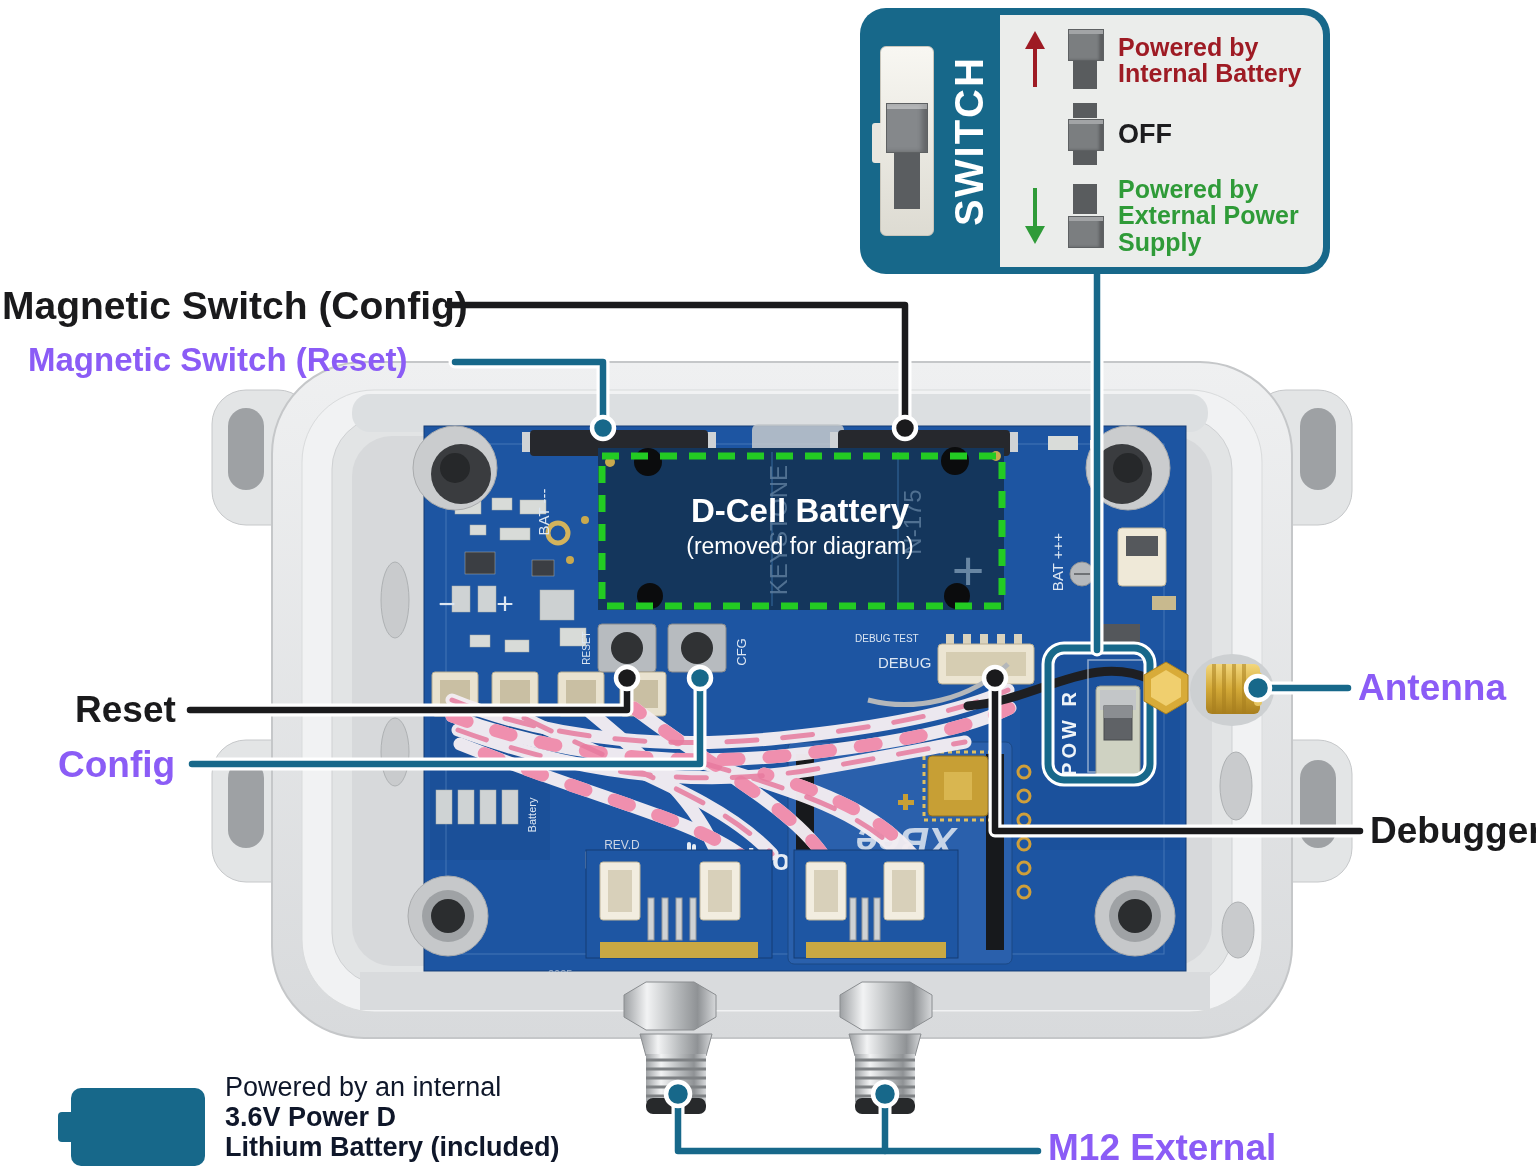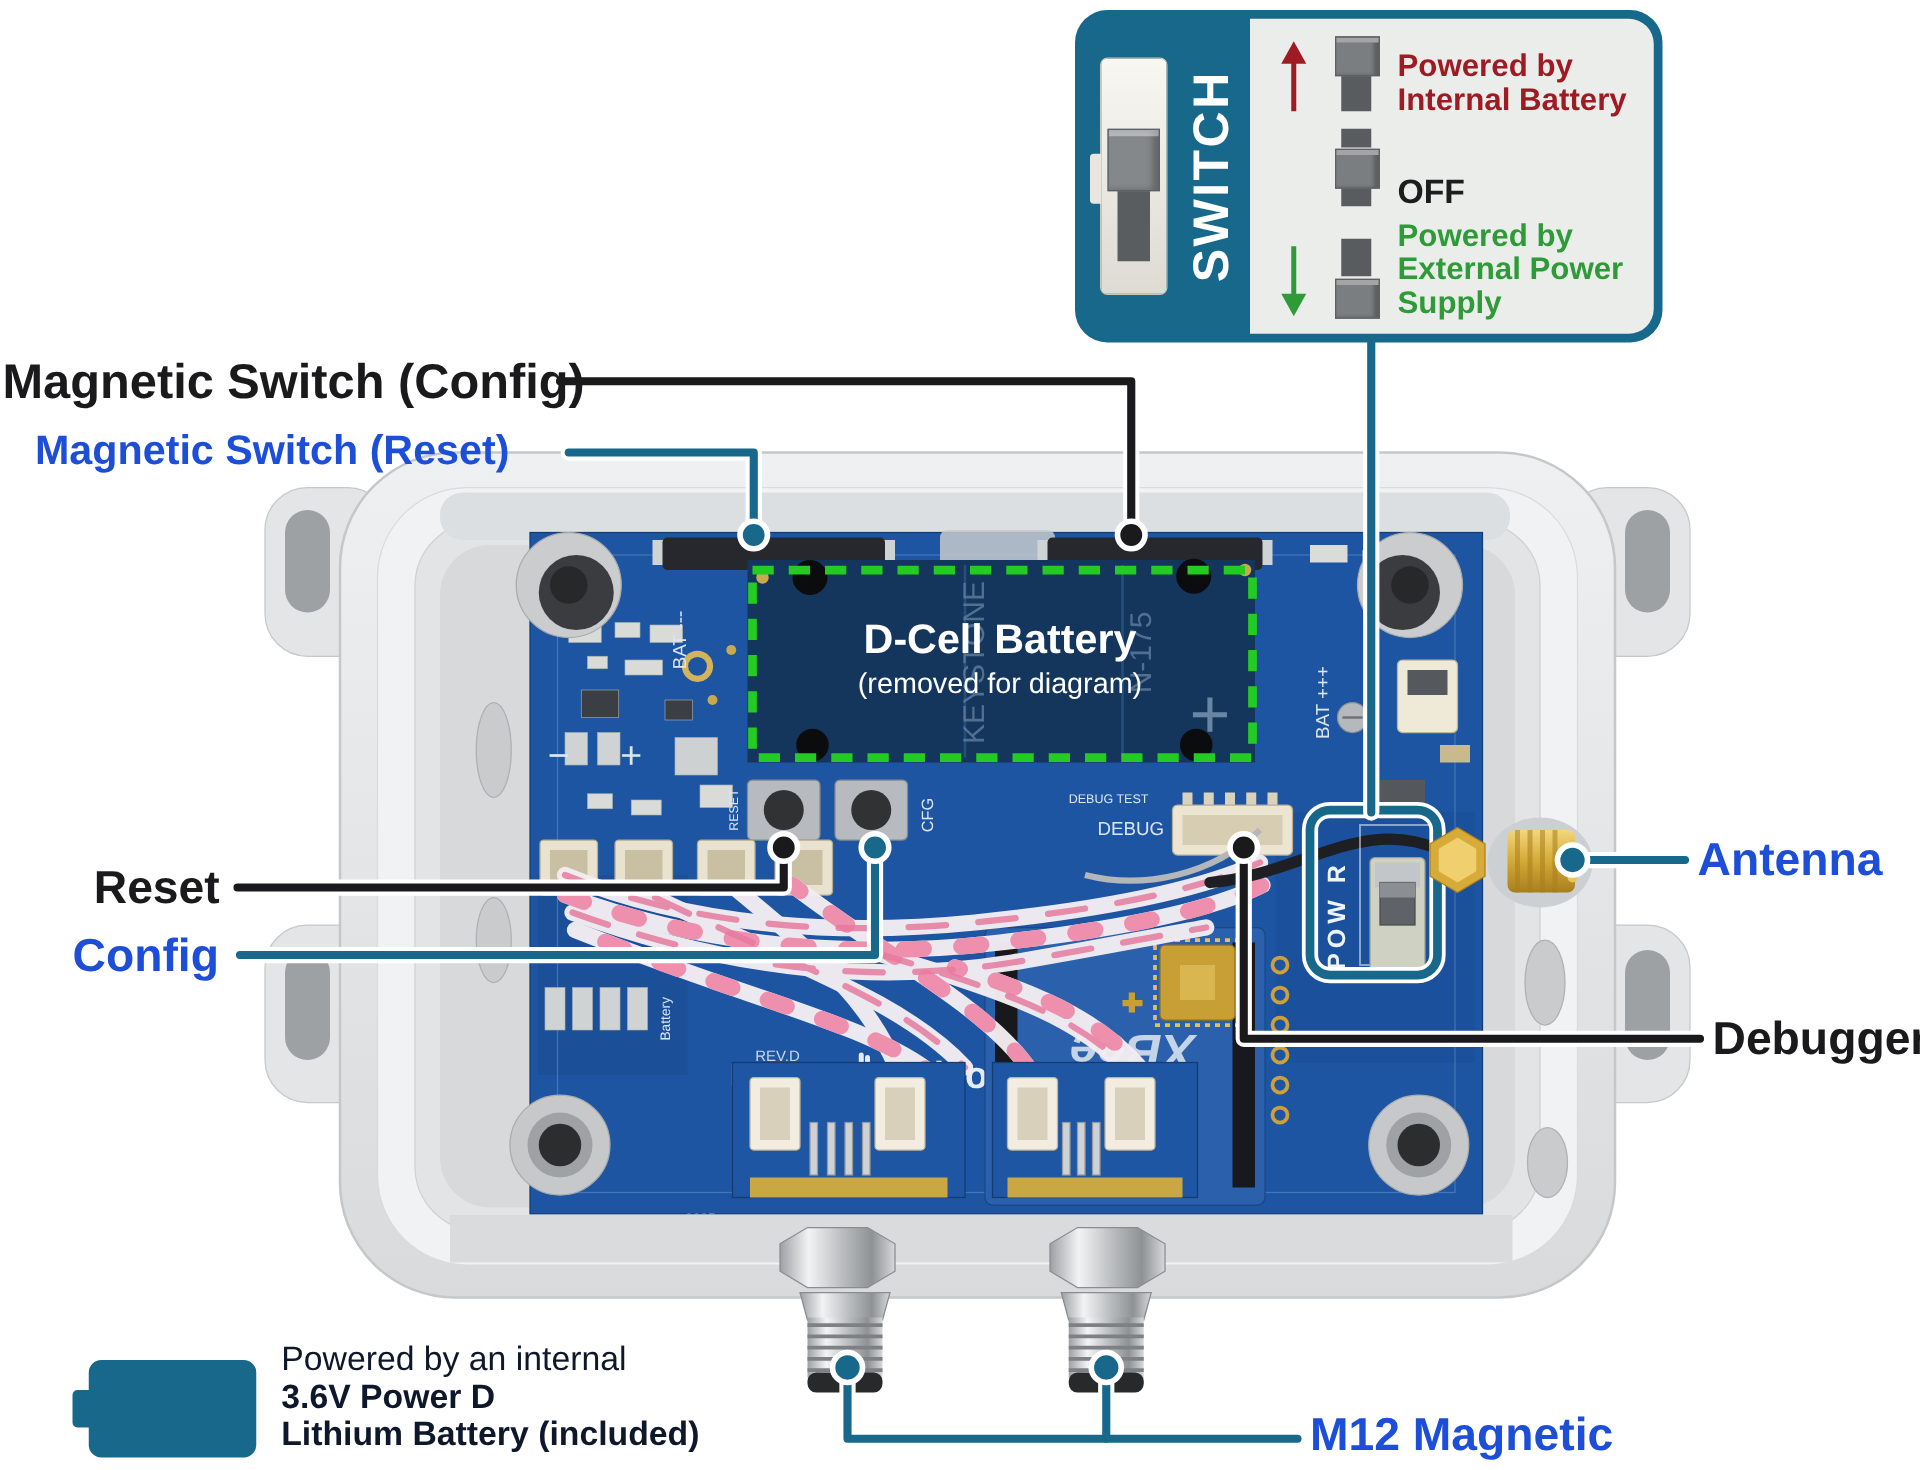--- a/index.html
+++ b/index.html
@@ -5,38 +5,38 @@
   html,body{margin:0;padding:0;background:#fff;}
   .canvas{position:relative;width:1536px;height:1176px;background:#ffffff;overflow:hidden;
           font-family:"Liberation Sans",sans-serif;}
   svg.photo,svg.lines{position:absolute;left:0;top:0;}
   svg.lines{z-index:5;}
   svg text{font-family:"Liberation Sans",sans-serif;}
 
   
   .lbl{position:absolute;font-weight:bold;white-space:nowrap;line-height:1;z-index:6;}
   .lbl.dark{color:#1a1a1c;}
-  .lbl.teal{color:#1d4ed8;}
+  .lbl.teal{color:#8b5cf6;}
 
   
   .switch-panel{position:absolute;left:860px;top:8px;width:470px;height:266px;
     background:#17688a;border-radius:26px;z-index:6;display:flex;padding:0;box-sizing:border-box;}
   .sp-left{position:relative;width:140px;flex:none;}
   .sp-plate{position:absolute;left:20px;top:38px;width:52px;height:188px;border-radius:6px;
     background:linear-gradient(#f8f7f2,#dddbd2);border:1px solid #c9c6bc;}
   .sp-plate::after{content:"";position:absolute;left:-9px;top:76px;width:9px;height:40px;
     background:#e8e6df;border-radius:3px 0 0 3px;}
   .sp-slot{position:absolute;left:13px;top:64px;width:26px;height:98px;background:#5a5d60;}
   .sp-knob{position:absolute;left:5px;top:56px;width:40px;height:48px;background:#85888b;
     border:1px solid #5e6163;box-shadow:inset 0 5px 0 rgba(255,255,255,.4),inset -5px 0 5px rgba(0,0,0,.25);}
   .sp-title{position:absolute;right:8px;top:50%;transform:translateY(-50%) rotate(180deg);
     writing-mode:vertical-rl;color:#fff;font-weight:bold;font-size:40px;letter-spacing:2px;}
   .sp-right{flex:1;background:#ebedeb;border-radius:0 20px 20px 0;margin:7px 7px 7px 0;
     display:flex;flex-direction:column;justify-content:space-between;padding:12px 8px 12px 18px;box-sizing:border-box;}
-  .sp-row{display:flex;align-items:flex-end;gap:13px;}
+  .sp-row{display:flex;align-items:center;gap:13px;}
   .sp-arrow{width:34px;flex:none;display:flex;justify-content:center;}
   .sp-label{font-weight:bold;font-size:25px;line-height:1.06;white-space:pre-line;}
   .row-0 .sp-label{color:#9e1b24;}
   .row-1 .sp-label{color:#1d1d1f;font-size:27px;}
   .row-2 .sp-label{color:#2f9b38;}
   
   .sicon{position:relative;width:40px;height:66px;flex:none;}
   .sicon .track{position:absolute;left:8px;width:24px;background:#595c5e;}
   .sicon .knob{position:absolute;left:3px;width:34px;height:30px;background:#7b7e80;
     border:1px solid #5e6163;box-shadow:inset 0 4px 0 #a2a4a6,inset -4px 0 3px rgba(0,0,0,.25);}
@@ -433,21 +433,21 @@
       <circle cx="885" cy="1094" r="12" fill="#17688a"></circle>
     </g>
   </svg>
 
   <div class="lbl dark" style="left:2px;top:286px;font-size:39px">Magnetic Switch (Config)</div>
   <div class="lbl teal" style="left:28px;top:343px;font-size:33px">Magnetic Switch (Reset)</div>
   <div class="lbl dark" style="left:75px;top:691px;font-size:37px">Reset</div>
   <div class="lbl teal" style="left:58px;top:746px;font-size:37px">Config</div>
   <div class="lbl teal" style="left:1358px;top:669px;font-size:37px">Antenna</div>
   <div class="lbl dark" style="left:1370px;top:812px;font-size:37px">Debugger</div>
-  <div class="lbl teal" style="left:1048px;top:1129px;font-size:37px">M12 Magnetic</div>
+  <div class="lbl teal" style="left:1048px;top:1129px;font-size:37px">M12 External</div>
 
   <div class="switch-panel">
     <div class="sp-left">
       <div class="sp-plate">
         <div class="sp-slot"></div>
         <div class="sp-knob"></div>
       </div>
       <div class="sp-title">SWITCH</div>
     </div>
     <div class="sp-right">

